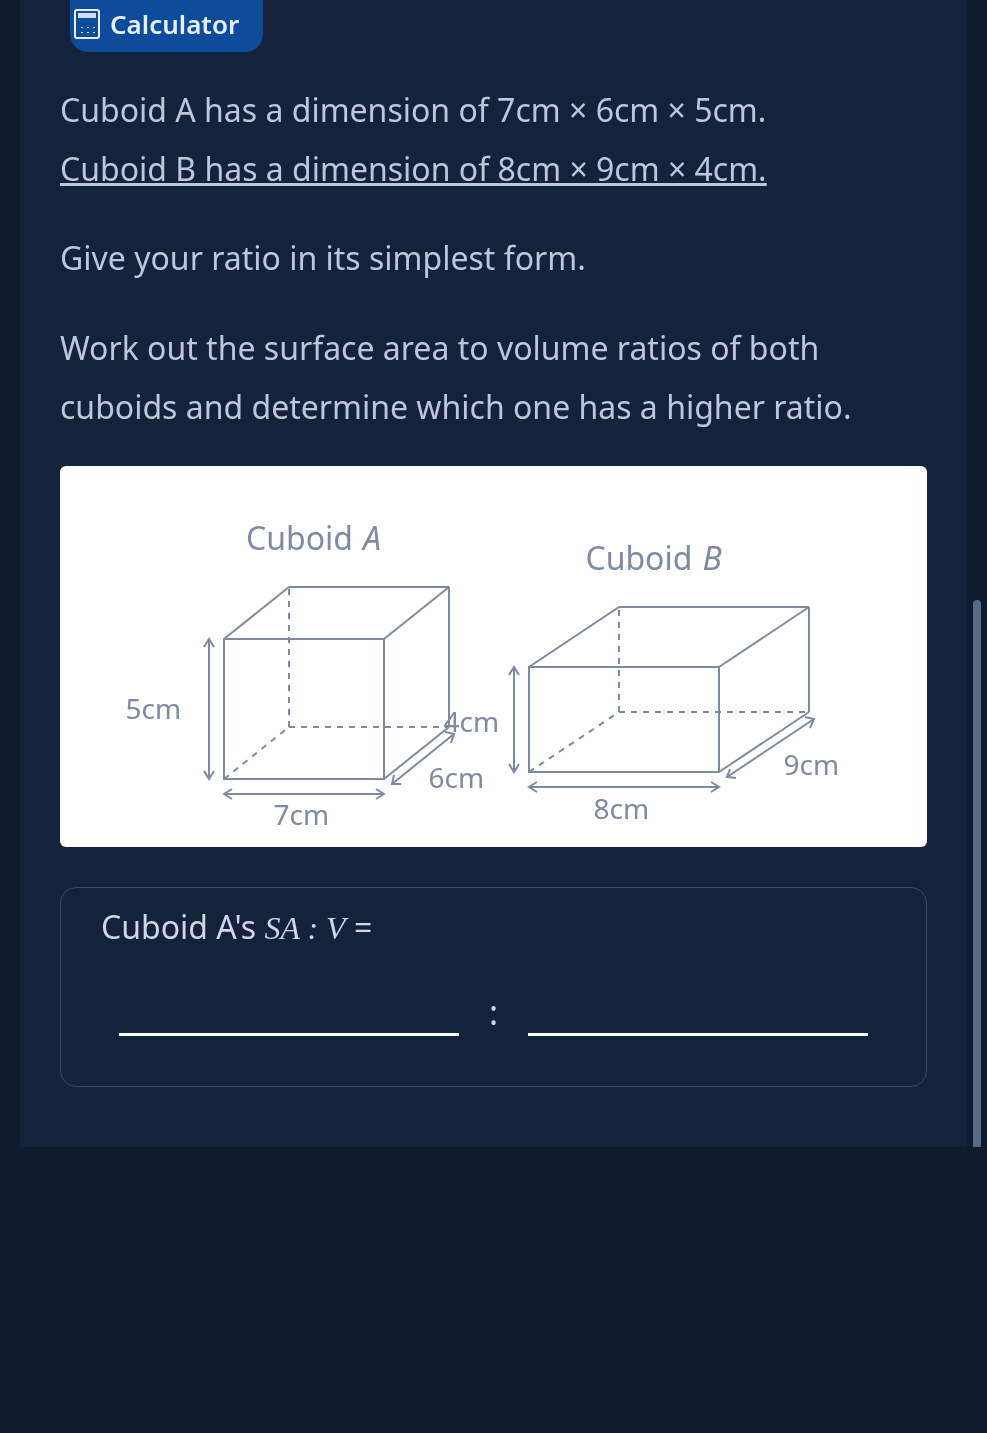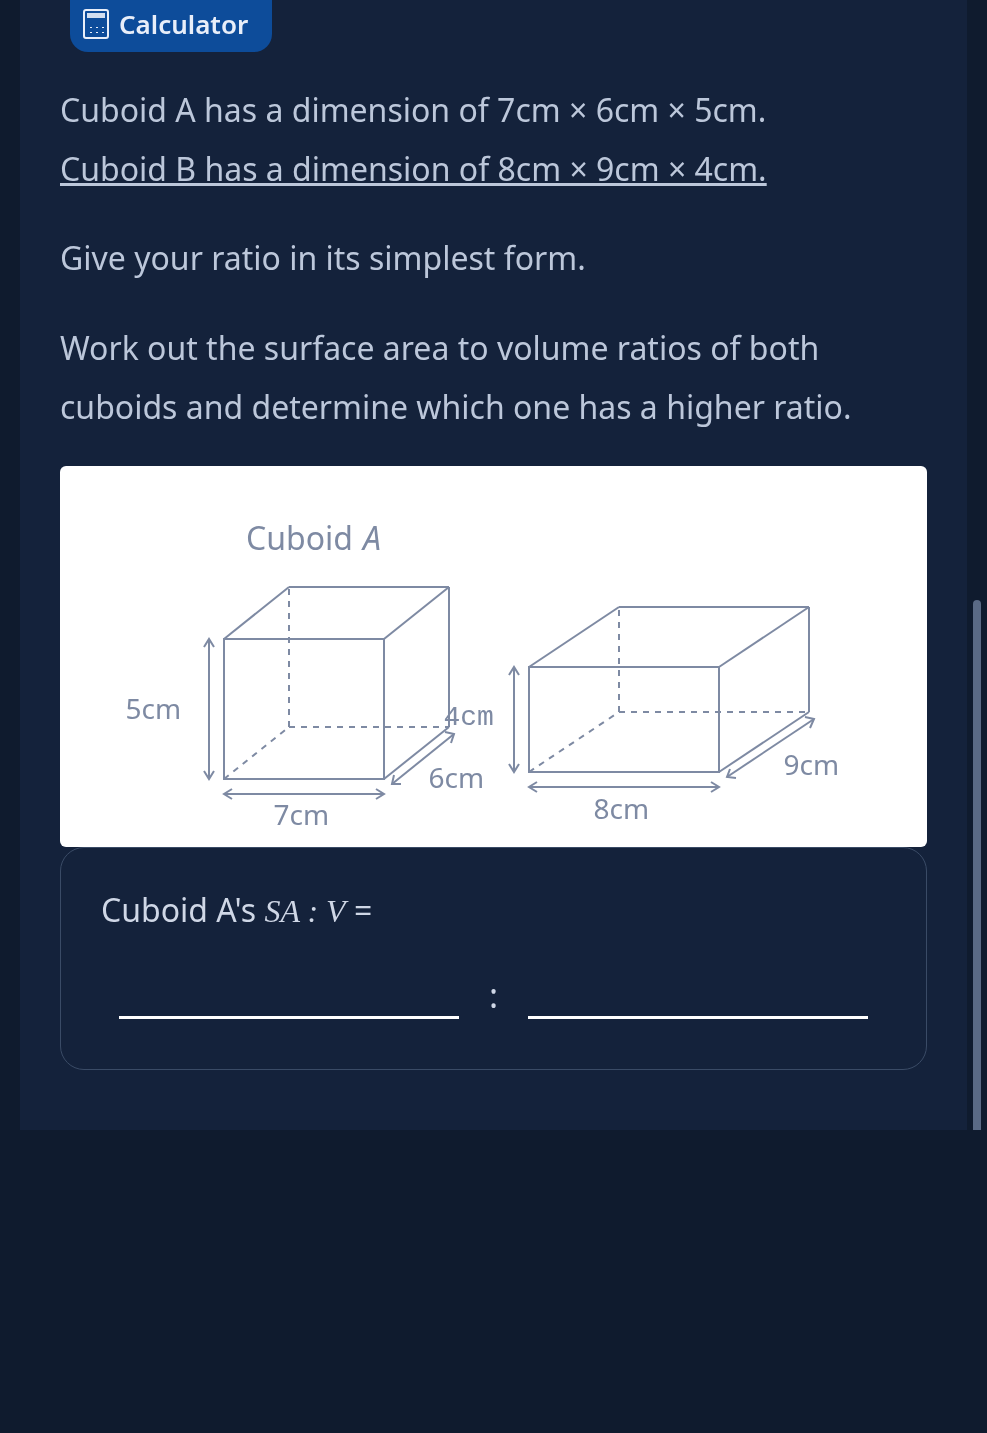--- a/index.html
+++ b/index.html
@@ -1,31 +1,31 @@
 <!DOCTYPE html>
 <html><head>
 <meta charset="utf-8">
 <style>
   html,body{margin:0;padding:0;background:#0f1b2e;font-family:system-ui,-apple-system,"Segoe UI",Roboto,sans-serif;color:#c3ccdb;width:987px;}
   .page{background:#14223b;margin:0 20px;padding:0 40px 60px 40px;border-radius:0;position:relative;}
-  .calc-btn{display:inline-flex;align-items:center;gap:10px;background:#0d4c9a;color:#e8eef9;padding:6px 24px 10px 13px;border-radius:0 0 18px 18px;font-size:26px;font-weight:600;margin-left:10px;}
+  .calc-btn{display:inline-flex;align-items:center;gap:10px;background:#0d4c9a;color:#e8eef9;padding:6px 24px 10px 4px;border-radius:0 0 18px 18px;font-size:26px;font-weight:600;margin-left:10px;}
   .calc-icon{display:inline-block;width:22px;height:26px;border:2px solid #e8eef9;border-radius:3px;position:relative;}
   .calc-icon::before{content:"";position:absolute;top:2px;left:2px;right:2px;height:5px;background:#e8eef9;opacity:.9;}
   .calc-icon::after{content:"";position:absolute;bottom:2px;left:3px;right:3px;height:10px;background-image:radial-gradient(#e8eef9 1.2px,transparent 1.2px);background-size:6px 5px;}
   .body-text{font-size:32px;line-height:1.85;color:#bcc7da;margin-top:28px;}
   .body-text p{margin:0 0 30px 0;}
   .figure{background:#ffffff;border-radius:6px;padding:50px 20px 40px 20px;margin-top:10px;}
   .figrow{display:flex;justify-content:center;align-items:flex-end;}
   .cub{display:flex;flex-direction:column;align-items:center;}
   .cub-title{font-size:32px;color:#7e8aa3;margin-bottom:18px;}
   .cub-title .ital{font-style:italic;margin-left:10px;}
   .cub-draw{position:relative;}
   .cub-draw svg{display:block;}
   .lbl{position:absolute;color:#7e8aa3;font-size:28px;white-space:nowrap;}
-  .answer-panel{border:1px solid #3a4b66;border-radius:24px;padding:40px 40px 50px 40px;}
+  .answer-panel{border:1px solid #3a4b66;border-radius:16px;padding:17px 40px 50px 40px;margin-top:40px;}
   .ans-title{font-size:32px;color:#cfd7e6;}
   .ital2{font-style:italic;font-family:"Times New Roman",serif;}
   .ratio-row{display:flex;align-items:center;justify-content:center;gap:30px;margin-top:40px;}
   .blank{border-bottom:3px solid #ffffff;width:340px;height:45px;}
   .colon{color:#cfd7e6;font-size:34px;}
   .scrollbar{position:absolute;right:-14px;top:600px;width:8px;height:720px;background:#5a6a85;border-radius:4px;}
 </style>
 </head>
 <body>
 
@@ -80,20 +80,23 @@
               <polyline points="291,155 300,157 297,166"></polyline>
             </g>
           </svg>
           <div class="lbl" style="left:-28px;top:112px;">5cm</div>
           <div class="lbl" style="left:120px;top:218px;">7cm</div>
           <div class="lbl" style="left:275px;top:181px;">6cm</div>
         </div>
       </div>
 
       <div class="cub">
+        <div class="cub-title">
+          <span>Cuboid</span><span class="ital">B</span>
+        </div>
         <div class="cub-draw" style="width:360px;height:210px;">
           <svg width="360" height="210" viewBox="0 0 360 210">
             <g stroke="#7e8aa3" stroke-width="2" fill="none">
               <rect x="55" y="70" width="190" height="105"></rect>
               <line x1="55" y1="70" x2="145" y2="10"></line>
               <line x1="245" y1="70" x2="335" y2="10"></line>
               <line x1="245" y1="175" x2="335" y2="115"></line>
               <line x1="145" y1="10" x2="335" y2="10"></line>
               <line x1="335" y1="10" x2="335" y2="115"></line>
               <g stroke-dasharray="6 6">
@@ -108,21 +111,21 @@
 
               <line x1="55" y1="190" x2="245" y2="190"></line>
               <polyline points="63,185 55,190 63,195"></polyline>
               <polyline points="237,185 245,190 237,195"></polyline>
 
               <line x1="253" y1="180" x2="340" y2="122"></line>
               <polyline points="262,181 253,180 256,172"></polyline>
               <polyline points="331,120 340,122 336,131"></polyline>
             </g>
           </svg>
-          <div class="lbl" style="left:-30px;top:105px;font-family:Liberation Mono, monospace;">4cm</div>
+          <div class="lbl" style="left:-30px;top:105px;">4cm</div>
           <div class="lbl" style="left:120px;top:192px;">8cm</div>
           <div class="lbl" style="left:310px;top:148px;">9cm</div>
         </div>
       </div>
     </div>
   </div>
 
   <div class="answer-panel">
     <div class="ans-title">
       <span>Cuboid A's </span><span class="ital2">SA : V</span><span>  =</span>

